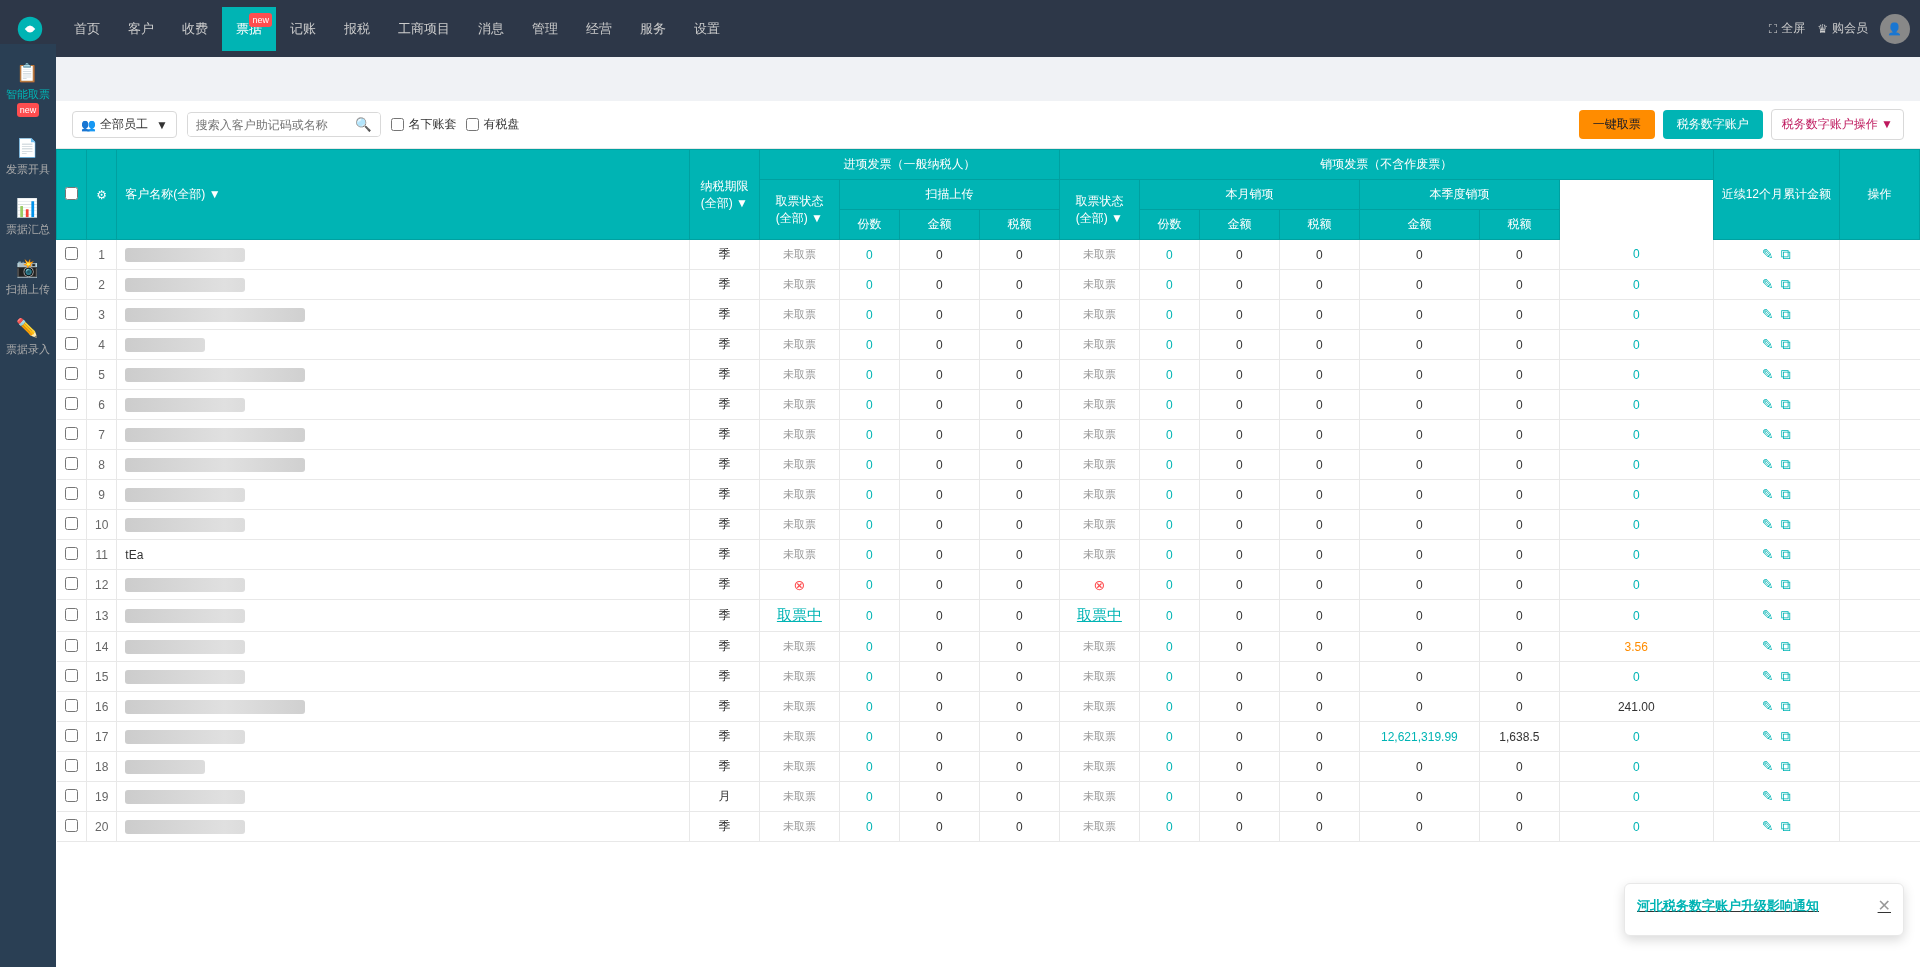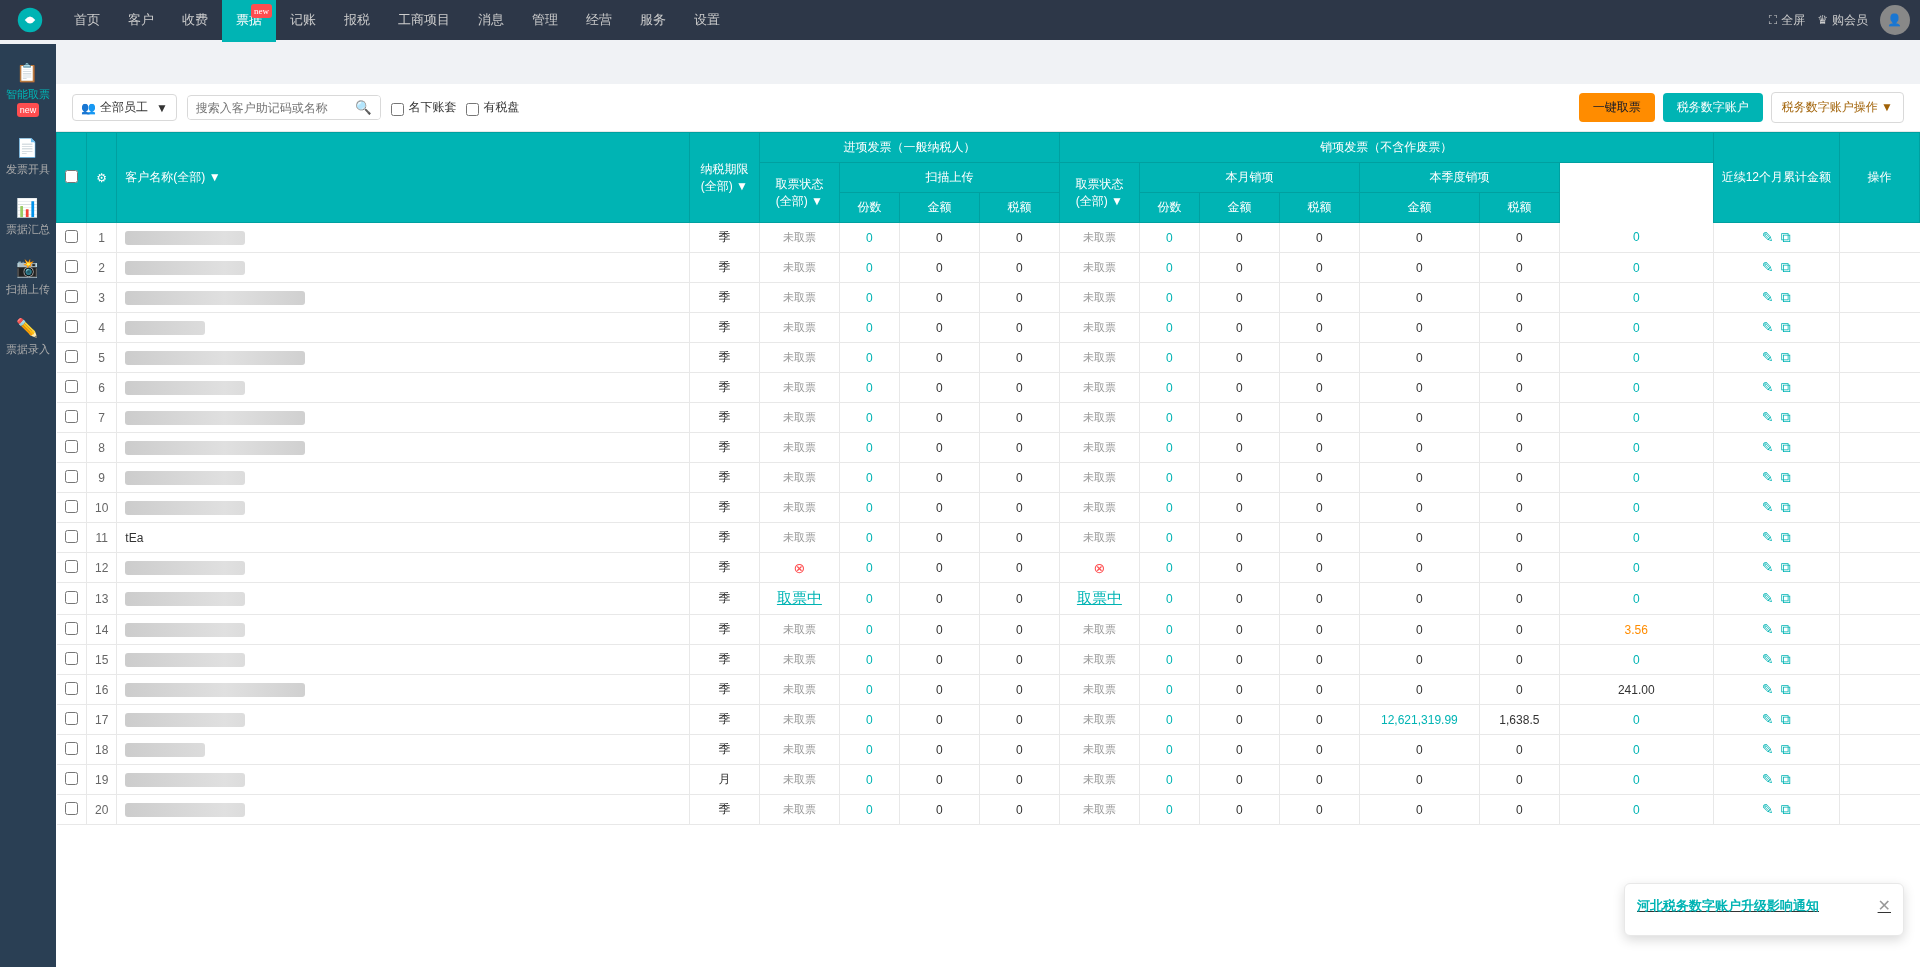--- a/index.html
+++ b/index.html
@@ -1,19 +1,19 @@
 <!DOCTYPE html>
 <html><head>
   <meta charset="utf-8">
   <style>
     * { box-sizing: border-box; margin: 0; padding: 0; }
     body { font-family: 'Microsoft YaHei', Arial, sans-serif; font-size: 12px; background: #f0f2f5; color: #333; overflow: hidden; }
 
     
-    .top-nav { display: flex; align-items: center; background: #2d3748; height: 40px; padding: 0 10px; color: #fff; font-family: Liberation Serif, serif; }
+    .top-nav { display: flex; align-items: center; background: #2d3748; height: 57px; padding: 0 10px; color: #fff; }
     .top-nav .logo { width: 40px; height: 40px; display: flex; align-items: center; justify-content: center; margin-right: 10px; }
     .top-nav .logo svg { width: 28px; height: 28px; }
     .nav-items { display: flex; align-items: center; flex: 1; }
     .nav-item { padding: 0 14px; height: 44px; display: flex; align-items: center; cursor: pointer; color: #ccc; font-size: 13px; position: relative; }
     .nav-item.active { background: #00b4b4; color: #fff; }
     .nav-item .new-badge { position: absolute; top: 6px; right: 4px; background: #ff4d4f; color: #fff; font-size: 9px; padding: 0 3px; border-radius: 3px; line-height: 14px; }
     .nav-right { display: flex; align-items: center; gap: 12px; margin-left: auto; }
     .nav-right-btn { color: #ccc; font-size: 12px; cursor: pointer; display: flex; align-items: center; gap: 4px; }
     .avatar { width: 30px; height: 30px; border-radius: 50%; background: #888; display: flex; align-items: center; justify-content: center; color: #fff; }
 
@@ -36,25 +36,25 @@
     .date-arrow { cursor: pointer; color: #00b4b4; font-size: 16px; }
     .helper-btns { display: flex; gap: 10px; }
     .helper-btn { color: #666; font-size: 12px; cursor: pointer; display: flex; align-items: center; gap: 3px; }
 
     
     .toolbar { background: #fff; padding: 8px 16px; display: flex; align-items: center; gap: 10px; border-bottom: 1px solid #e8e8e8; }
     .staff-select { display: flex; align-items: center; gap: 4px; border: 1px solid #d9d9d9; border-radius: 4px; padding: 4px 8px; cursor: pointer; background: #fff; min-width: 100px; font-size: 12px; }
     .search-box { display: flex; align-items: center; border: 1px solid #d9d9d9; border-radius: 4px; overflow: hidden; }
     .search-box input { border: none; outline: none; padding: 4px 8px; font-size: 12px; width: 160px; }
     .search-btn { background: #fff; border: none; padding: 4px 8px; cursor: pointer; color: #666; }
-    .checkbox-item { display: flex; align-items: flex-end; gap: 4px; font-size: 12px; cursor: pointer; color: #333; }
+    .checkbox-item { display: flex; align-items: center; gap: 4px; font-size: 12px; cursor: pointer; color: #333; }
     .toolbar-right { margin-left: auto; display: flex; gap: 8px; align-items: center; }
     .btn-orange { background: #ff8c00; color: #0f172a; border: none; border-radius: 4px; padding: 6px 14px; cursor: pointer; font-size: 12px; }
     .btn-teal { background: #00b4b4; color: #fff; border: none; border-radius: 4px; padding: 6px 14px; cursor: pointer; font-size: 12px; }
-    .btn-outline { background: #fff; color: #a16207; border: 1px solid #d9d9d9; border-radius: 4px; padding: 6px 10px; cursor: pointer; font-size: 12px; display: flex; align-items: flex-start; gap: 4px; }
+    .btn-outline { background: #fff; color: #be185d; border: 1px solid #d9d9d9; border-radius: 4px; padding: 6px 10px; cursor: pointer; font-size: 12px; display: flex; align-items: flex-start; gap: 4px; }
 
     
     .table-container { flex: 1; overflow-y: auto; overflow-x: hidden; background: #fff; margin: 0; }
     table { width: 100%; border-collapse: collapse; font-size: 12px; }
     thead tr th { background: #00b4b4; color: #fff; padding: 6px 8px; text-align: center; font-weight: normal; white-space: nowrap; border: 1px solid #00a0a0; position: sticky; top: 0; z-index: 5; }
     thead tr.header-row2 th { background: #00b4b4; }
     tbody tr { border-bottom: 1px solid #e8e8e8; }
     tbody tr td { padding: 6px 8px; text-align: center; border-right: 1px solid #e8e8e8; font-size: 12px; white-space: nowrap; }
     td.name-cell { text-align: left; }
     .blurred { background: linear-gradient(90deg, #ccc 0%, #e0e0e0 50%, #ccc 100%); background-size: 200px 100%; color: transparent; border-radius: 3px; display: inline-block; height: 14px; }

